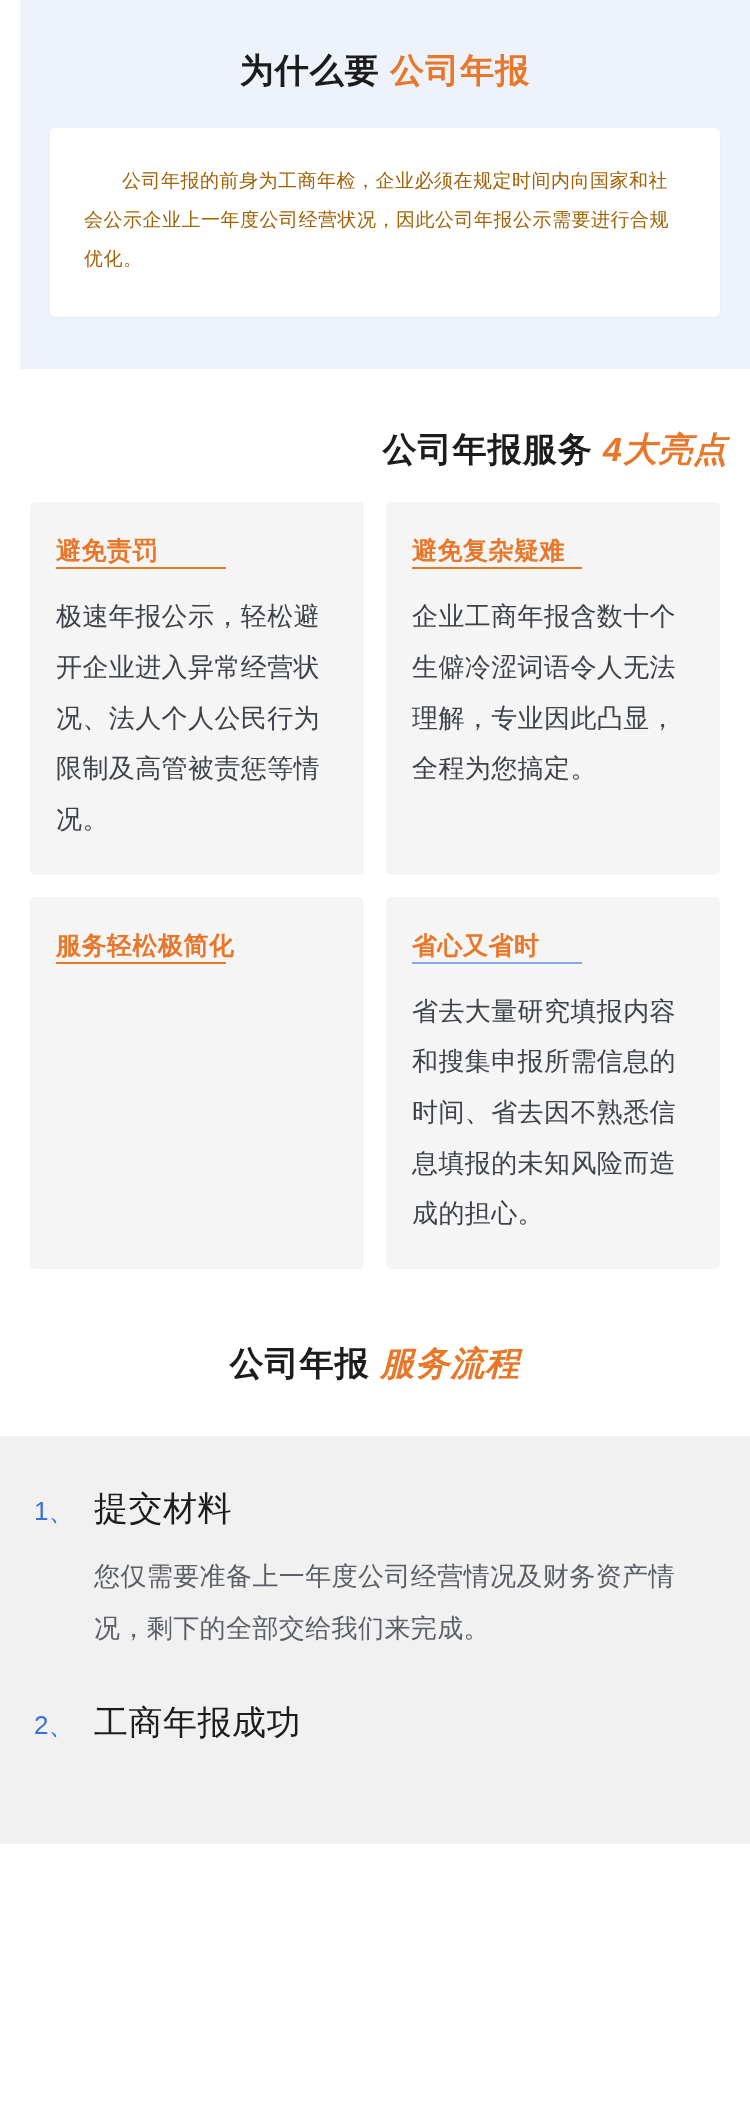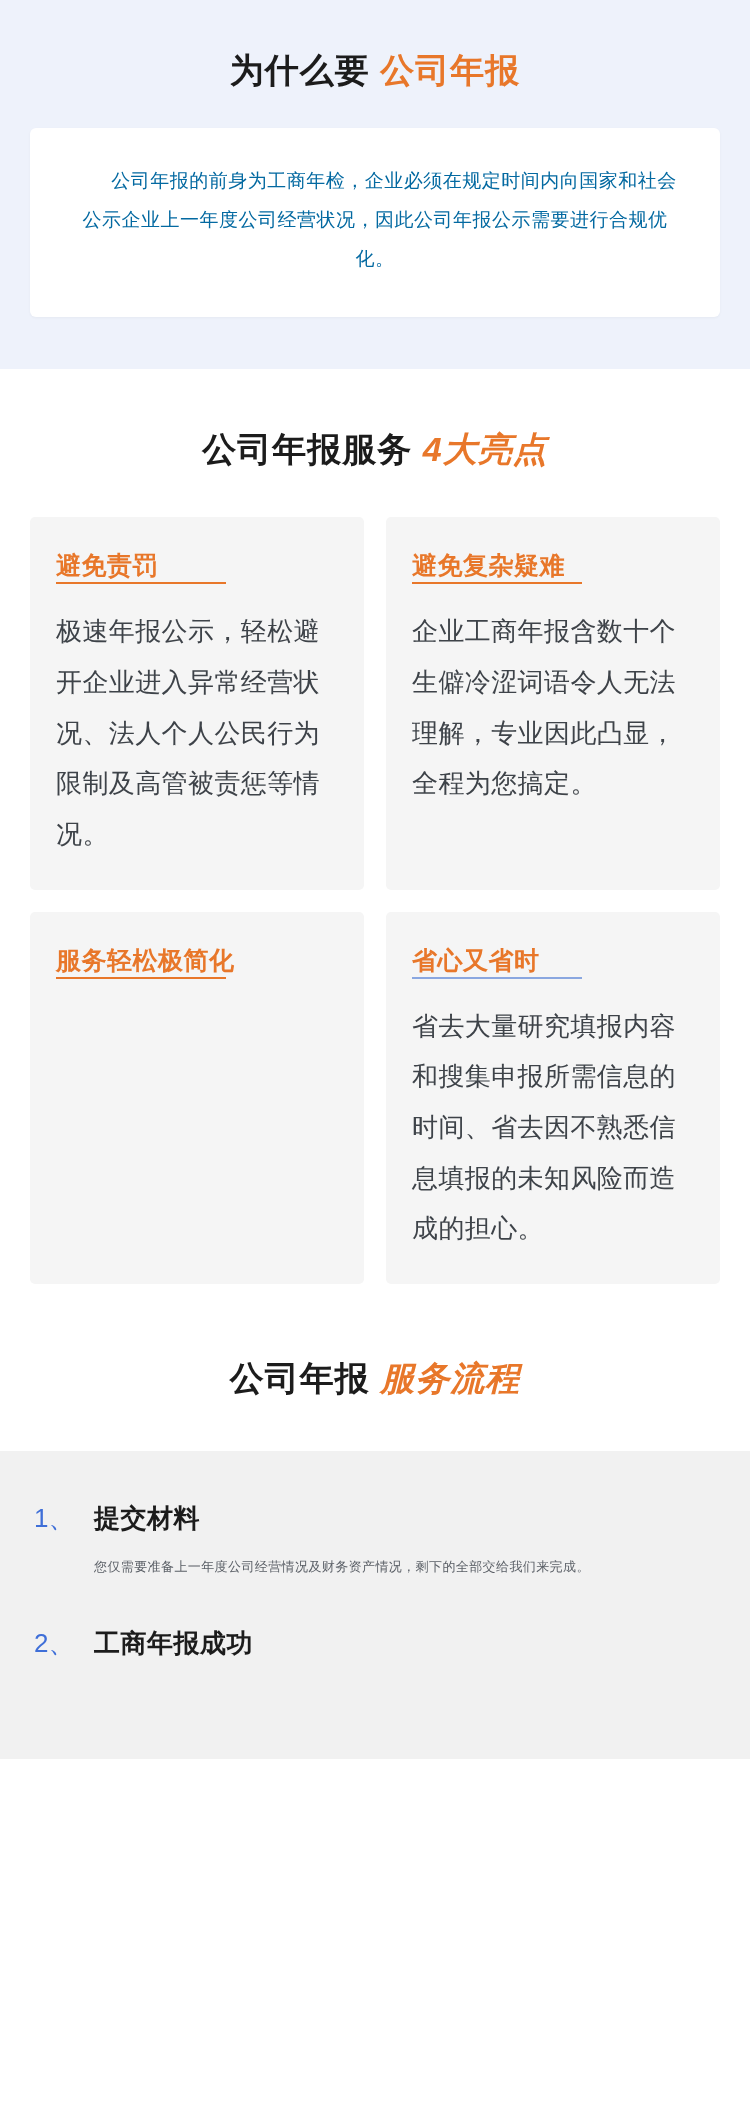--- a/index.html
+++ b/index.html
@@ -12,20 +12,21 @@
     width: 750px;
     min-height: 2122px;
     position: relative;
     overflow: hidden;
   }
 
   
   .sec-why {
     background: #eef2fb;
     padding: 48px 30px 52px 30px;
+    margin-left: 20px;
   }
   .title-row {
     text-align: center;
     font-size: 34px;
     font-weight: bold;
     letter-spacing: 1px;
     line-height: 1.3;
     margin-bottom: 36px;
   }
   .title-dark { color: #1c1c1c; }
@@ -37,32 +38,31 @@
   }
   .why-card {
     background: #ffffff;
     border-radius: 6px;
     padding: 34px 34px 38px 34px;
     box-shadow: 0 1px 3px rgba(0,0,0,0.04);
   }
   .why-card p {
     font-size: 19px;
     line-height: 2.05;
-    color: #0369a1;
+    color: #a16207;
     text-indent: 2em;
     letter-spacing: 0.5px;
-    text-align: center;
   }
 
   
   .sec-highlights {
     background: #ffffff;
     padding: 58px 22px 20px 22px;
   }
-  .sec-highlights .title-row { margin-bottom: 46px; }
+  .sec-highlights .title-row { margin-bottom: 31px; text-align: right; }
   .grid {
     display: flex;
     flex-wrap: wrap;
     gap: 22px 22px;
     justify-content: center;
   }
   .hl-card {
     width: 334px;
     background: #f5f5f5;
     border-radius: 5px;
@@ -109,27 +109,27 @@
     gap: 18px;
     margin-bottom: 18px;
   }
   .step-num {
     font-size: 26px;
     color: #3f6fd8;
     font-weight: normal;
     min-width: 42px;
   }
   .step-title {
-    font-size: 26px;
-    font-weight: bold;
+    font-size: 34px;
+    font-weight: normal;
     color: #1c1c1c;
     letter-spacing: 0.5px;
   }
   .step-body {
-    font-size: 13px;
+    font-size: 26px;
     line-height: 2;
     color: #5a5f66;
     padding-left: 60px;
     letter-spacing: 0.4px;
   }
 </style>
 </head>
 <body>
 
 <div class="page">

